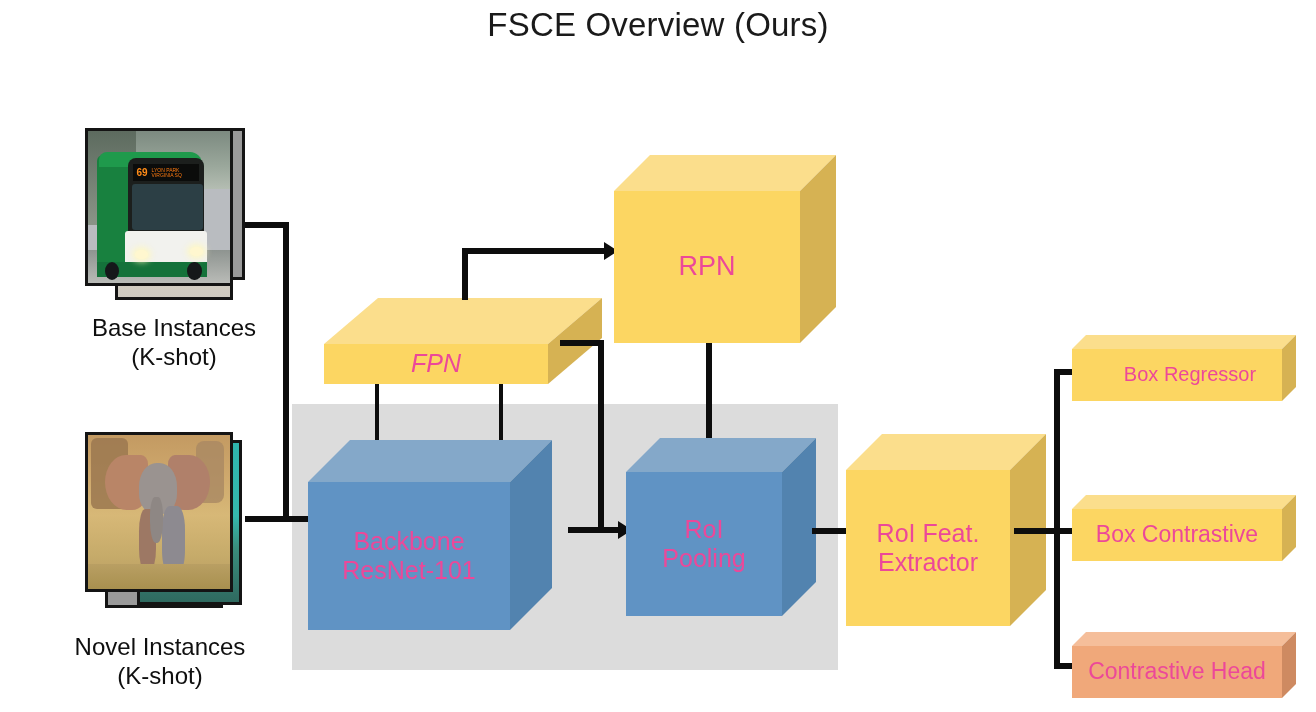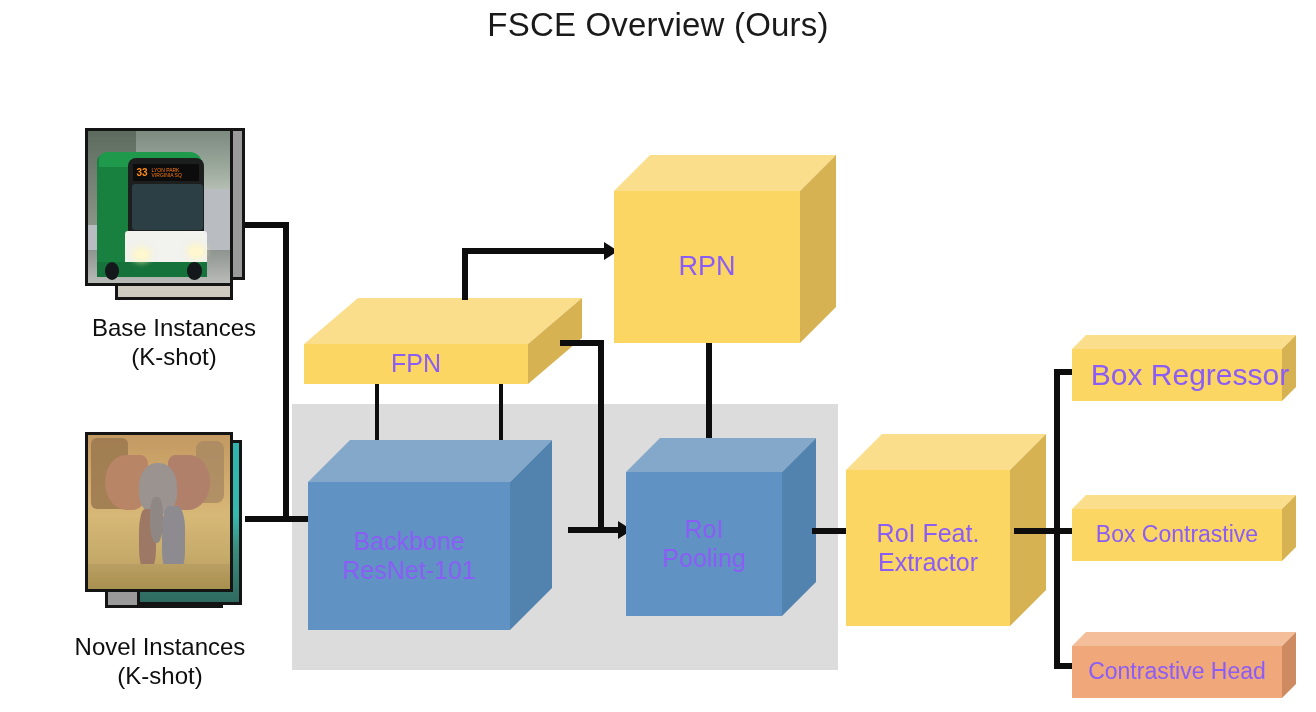--- a/index.html
+++ b/index.html
@@ -90,21 +90,21 @@
   .stack-caption {
     position: absolute; text-align: center; font-size: 24px;
     color: #0f0f0f; line-height: 1.22; white-space: nowrap;
   }
 
   
   .box3d { position: absolute; }
   .box3d .face {
     position: absolute; left: 0; bottom: 0;
     display: flex; align-items: center; justify-content: center;
-    text-align: center; line-height: 1.18; color: #8b5cf6;
+    text-align: center; line-height: 1.18; color: #ec4899;
   }
 
   
   .blabel { white-space: pre-line; }
 
   
   .ln { position: absolute; background: #0d0d0d; }
   .arrowhead { position: absolute; width: 0; height: 0; }
   .ar-right {
     border-top: 9px solid transparent;
@@ -133,21 +133,21 @@
     </div>
     <div class="ph" style="left:0px; top:0px; width:148px; height:158px;">
       <div class="bus-img">
         <div class="bus-sky"></div>
         <div class="bus-bg-b"></div>
         <div class="bus-ground"></div>
         <div class="bus-body"></div>
         <div class="bus-roof"></div>
         <div class="bus-front"></div>
         <div class="bus-led">
-          <span class="num">33</span>
+          <span class="num">69</span>
           <span class="dest">LYON PARK<br>VIRGINIA SQ</span>
         </div>
         <div class="bus-wind"></div>
         <div class="bus-lower"></div>
         <div class="bus-skirt"></div>
         <div class="bus-lamp" style="left:33%; top:78%;"></div>
         <div class="bus-lamp" style="left:72%; top:76%;"></div>
         <div class="bus-wheel" style="left:12%;"></div>
         <div class="bus-wheel" style="left:70%;"></div>
       </div>
@@ -183,21 +183,21 @@
   </div>
 
   <div class="ln" style="left:245px; top:222px; width:44px; height:6px;"></div>
 
   <div class="ln" style="left:283px; top:222px; width:6px; height:300px;"></div>
 
   <div class="ln" style="left:245px; top:516px; width:44px; height:6px;"></div>
 
   <div class="ln" style="left:283px; top:516px; width:40px; height:6px;"></div>
 
-  <div class="box3d" style="left:304px; top:296px; width:278px; height:90px;">
+  <div class="box3d" style="left:324px; top:296px; width:278px; height:90px;font-style:italic;">
     <svg width="278" height="90" style="position:absolute;left:0;top:0;">
       <polygon points="0,48 54,2 278,2 224,48" fill="#FBDE8C"></polygon>
       <polygon points="224,48 278,2 278,42 224,88" fill="#D6B253"></polygon>
       <rect x="0" y="48" width="224" height="40" fill="#FCD662"></rect>
     </svg>
     <div class="face" style="left:0; top:48px; width:224px; height:40px; font-size:25px;">
       <span class="blabel">FPN</span>
     </div>
   </div>
 
@@ -270,21 +270,21 @@
   <div class="ln" style="left:1054px; top:369px; width:32px; height:6px;"></div>
   <div class="ln" style="left:1054px; top:528px; width:32px; height:6px;"></div>
   <div class="ln" style="left:1054px; top:663px; width:32px; height:6px;"></div>
 
   <div class="box3d" style="left:1072px; top:335px; width:224px; height:66px;">
     <svg width="224" height="66" style="position:absolute;left:0;top:0;">
       <polygon points="0,14 14,0 224,0 210,14" fill="#FBDE8C"></polygon>
       <polygon points="210,14 224,0 224,52 210,66" fill="#D6B253"></polygon>
       <rect x="0" y="14" width="210" height="52" fill="#FCD662"></rect>
     </svg>
-    <div class="face" style="left:0; top:14px; width:236px; height:52px; font-size:30px;">
+    <div class="face" style="left:0; top:14px; width:236px; height:52px; font-size:20px;">
       <span class="blabel">Box Regressor</span>
     </div>
   </div>
 
   <div class="box3d" style="left:1072px; top:495px; width:224px; height:66px;">
     <svg width="224" height="66" style="position:absolute;left:0;top:0;">
       <polygon points="0,14 14,0 224,0 210,14" fill="#FBDE8C"></polygon>
       <polygon points="210,14 224,0 224,52 210,66" fill="#D6B253"></polygon>
       <rect x="0" y="14" width="210" height="52" fill="#FCD662"></rect>
     </svg>

